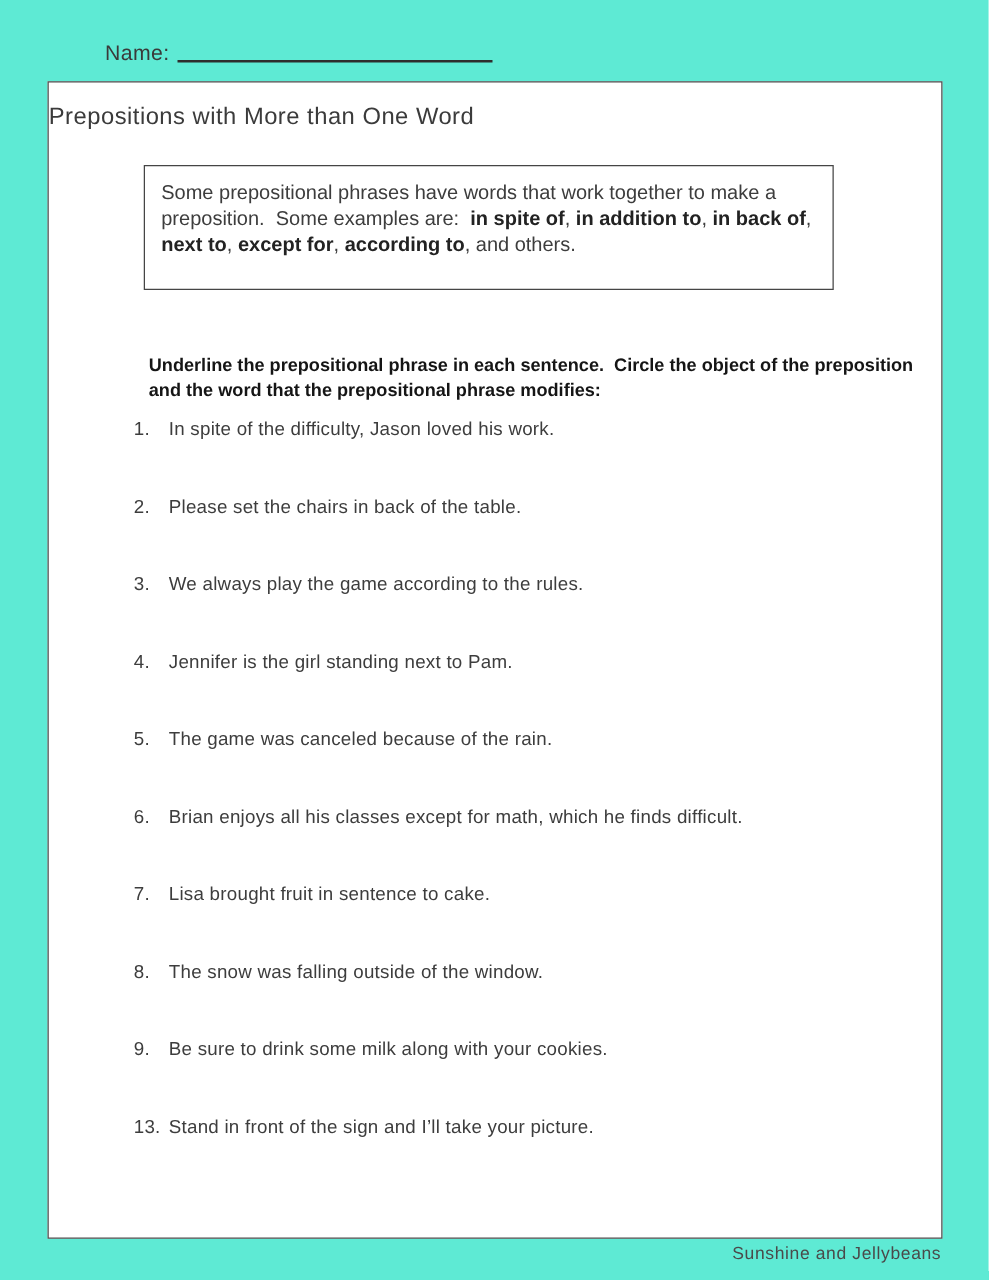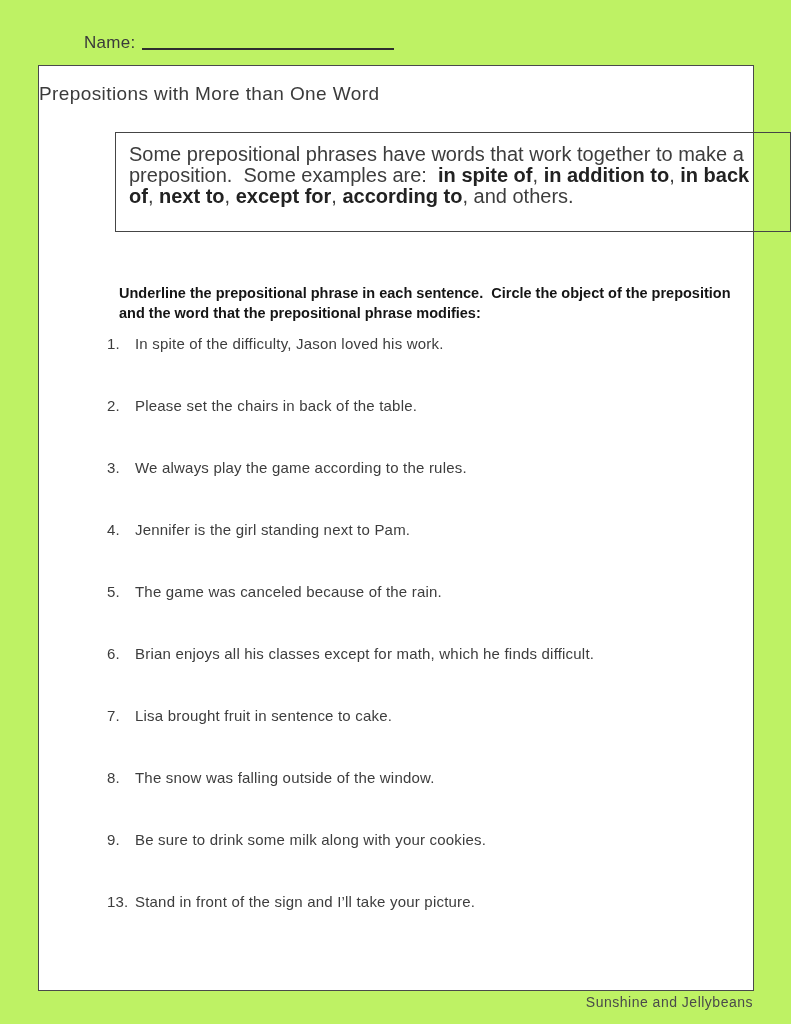--- a/index.html
+++ b/index.html
@@ -4,21 +4,21 @@
 <style>
   html, body {
     margin: 0;
     padding: 0;
     background: #ffffff;
   }
   .page {
     position: relative;
     width: 791px;
     height: 1024px;
-    background: #bef264;
+    background: #5eead4;
     font-family: "Liberation Sans", "DejaVu Sans", sans-serif;
     color: #3d3d3d;
     overflow: hidden;
   }
   
   .hdr-field {
     position: absolute;
     top: 32px;
     font-size: 17px;
     color: #3a3a3a;
@@ -54,25 +54,25 @@
     text-align: left;
     font-size: 19px;
     font-weight: normal;
     color: #3b3b3b;
     letter-spacing: 0.4px;
   }
   .info-box {
     position: absolute;
     left: 76px;
     top: 66px;
-    width: 676px;
+    width: 552px;
     box-sizing: border-box;
     border: 1px solid #454545;
     padding: 11px 13px 24px 13px;
-    font-size: 20px;
+    font-size: 16px;
     line-height: 21px;
     color: #3d3d3d;
     white-space: pre-wrap;
   }
   .info-box .b {
     font-weight: bold;
     color: #222222;
   }
   .instructions {
     position: absolute;

